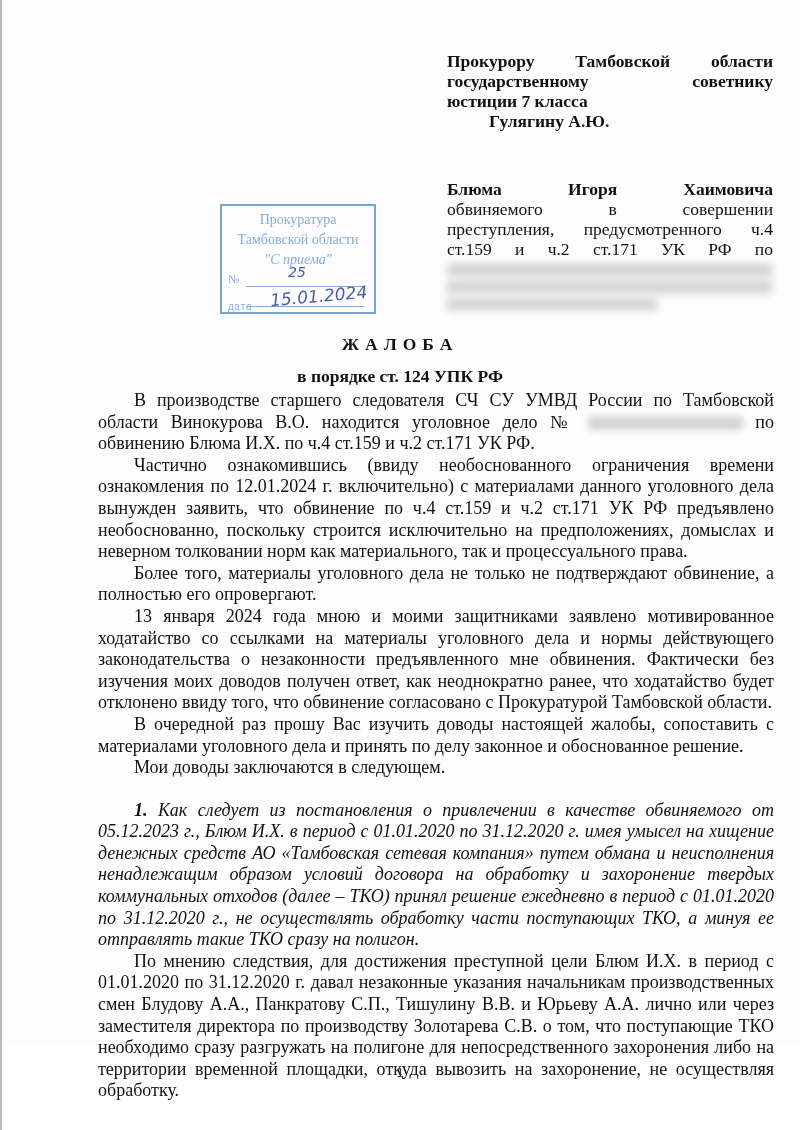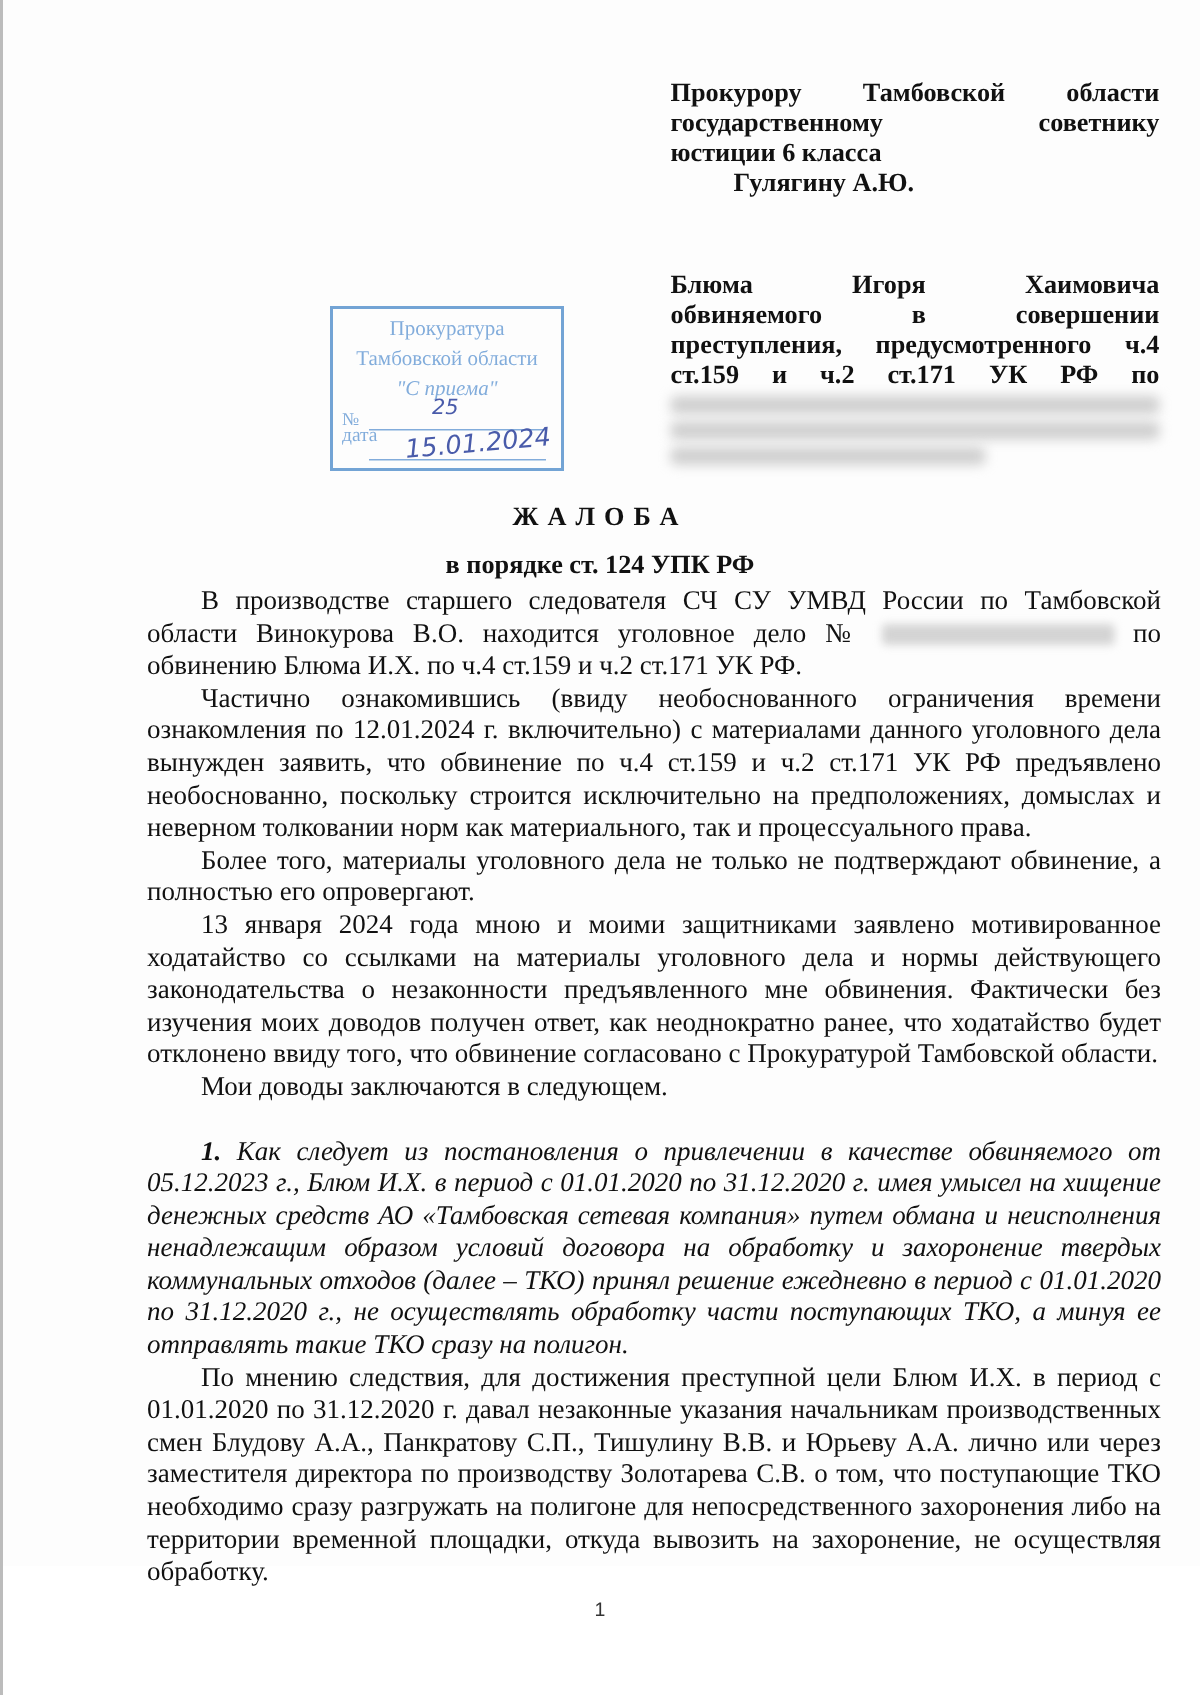--- a/index.html
+++ b/index.html
@@ -9,31 +9,31 @@
     .left-edge { position: absolute; left: 0; top: 0; width: 2px; height: 1130px; background: #bcbcbc; }
 
     .addressee { position: absolute; left: 447px; top: 51px; width: 326px;
       font-weight: bold; font-size: 17.5px; line-height: 20px; }
     .addressee .line { display: block; text-align: justify; text-align-last: justify; }
     .addressee .line.last { text-align-last: left; }
     .addressee .name { display: block; padding-left: 42px; }
 
     .applicant { position: absolute; left: 447px; top: 156px; width: 326px;
       font-size: 17.5px; line-height: 20px; }
-    .applicant .line { display: block; text-align: justify; text-align-last: justify; font-weight: bold; }
+    .applicant .line { display: block; text-align: justify; text-align-last: justify; }
     .applicant .bold { font-weight: bold; margin-top: 23px; }
     .blur-block { margin-top: 3px; }
     .blur-bar { height: 12px; background: #cfcfcf; filter: blur(4px); margin: 5px 0 4px; border-radius: 4px; }
 
     .stamp { position: absolute; left: 220px; top: 204px; width: 152px; height: 106px;
       border: 2px solid #5b95cf; color: #6d9fd6; font-size: 14px; text-align: center; opacity: 0.85; }
     .stamp .s-line { display: block; line-height: 20px; }
     .stamp .s-italic { font-style: italic; }
     .stamp .s-no { position: absolute; left: 6px; top: 66px; font-size: 12px; }
-    .stamp .s-date-lbl { position: absolute; left: 6px; top: 76px; font-size: 13px; }
+    .stamp .s-date-lbl { position: absolute; left: 6px; top: 96px; font-size: 10px; font-family: Liberation Mono, monospace; }
     .stamp .s-rule1 { position: absolute; left: 24px; top: 80px; width: 118px; border-top: 1px solid #6d9fd6; }
     .stamp .s-rule2 { position: absolute; left: 24px; top: 100px; width: 118px; border-top: 1px solid #6d9fd6; }
     .stamp .hw { position: absolute; font-family: "DejaVu Sans", sans-serif; font-style: italic; color: #2a3f9c; }
     .stamp .hw-no { left: 66px; top: 58px; font-size: 14px; text-align: right; }
     .stamp .hw-date { left: 48px; top: 80px; font-size: 17px; transform: rotate(-5deg); }
 
     .title { position: absolute; left: 0; width: 800px; text-align: center; font-weight: bold; font-size: 17.5px; }
     .title.t1 { top: 334px; letter-spacing: 6px; }
     .title.t2 { top: 366px; }
 
@@ -50,21 +50,21 @@
   </style>
 </head>
 <body>
 
 <div class="page">
   <div class="left-edge"></div>
 
   <div class="addressee">
     <span class="line">Прокурору Тамбовской области</span>
     <span class="line">государственному советнику</span>
-    <span class="line last">юстиции 6 класса</span>
+    <span class="line last">юстиции 7 класса</span>
     <span class="name">Гулягину А.Ю.</span>
   </div>
 
   <div class="applicant">
     <span class="line bold">Блюма Игоря Хаимовича</span>
     <span class="line">обвиняемого в совершении</span>
     <span class="line">преступления, предусмотренного ч.4</span>
     <span class="line">ст.159 и ч.2 ст.171 УК РФ по</span>
     <div class="blur-block">
       <div class="blur-bar" style="width:326px"></div>
@@ -86,19 +86,20 @@
   </div>
 
   <div class="title t1">ЖАЛОБА</div>
   <div class="title t2">в порядке ст. 124 УПК РФ</div>
 
   <div class="body-text">
     <p><span>В производстве старшего следователя СЧ СУ УМВД России по Тамбовской области Винокурова В.О. находится уголовное дело № </span><span class="inline-blur"></span><span> по обвинению Блюма И.Х. по ч.4 ст.159 и ч.2 ст.171 УК РФ.</span></p>
     <p>Частично ознакомившись (ввиду необоснованного ограничения времени ознакомления по 12.01.2024 г. включительно) с материалами данного уголовного дела вынужден заявить, что обвинение по ч.4 ст.159 и ч.2 ст.171 УК РФ предъявлено необоснованно, поскольку строится исключительно на предположениях, домыслах и неверном толковании норм как материального, так и процессуального права.</p>
     <p>Более того, материалы уголовного дела не только не подтверждают обвинение, а полностью его опровергают.</p>
     <p>13 января 2024 года мною и моими защитниками заявлено мотивированное ходатайство со ссылками на материалы уголовного дела и нормы действующего законодательства о незаконности предъявленного мне обвинения. Фактически без изучения моих доводов получен ответ, как неоднократно ранее, что ходатайство будет отклонено ввиду того, что обвинение согласовано с Прокуратурой Тамбовской области.</p>
+    <p>В очередной раз прошу Вас изучить доводы настоящей жалобы, сопоставить с материалами уголовного дела и принять по делу законное и обоснованное решение.</p>
     <p>Мои доводы заключаются в следующем.</p>
     <p class="spaced"><span class="num">1.</span><span> Как следует из постановления о привлечении в качестве обвиняемого от 05.12.2023 г., Блюм И.Х. в период с 01.01.2020 по 31.12.2020 г. имея умысел на хищение денежных средств АО «Тамбовская сетевая компания» путем обмана и неисполнения ненадлежащим образом условий договора на обработку и захоронение твердых коммунальных отходов (далее – ТКО) принял решение ежедневно в период с 01.01.2020 по 31.12.2020 г., не осуществлять обработку части поступающих ТКО, а минуя ее отправлять такие ТКО сразу на полигон.</span></p>
     <p>По мнению следствия, для достижения преступной цели Блюм И.Х. в период с 01.01.2020 по 31.12.2020 г. давал незаконные указания начальникам производственных смен Блудову А.А., Панкратову С.П., Тишулину В.В. и Юрьеву А.А. лично или через заместителя директора по производству Золотарева С.В. о том, что поступающие ТКО необходимо сразу разгружать на полигоне для непосредственного захоронения либо на территории временной площадки, откуда вывозить на захоронение, не осуществляя обработку.</p>
   </div>
 
   <div class="page-number">1</div>
 </div>
 
 </body></html>

